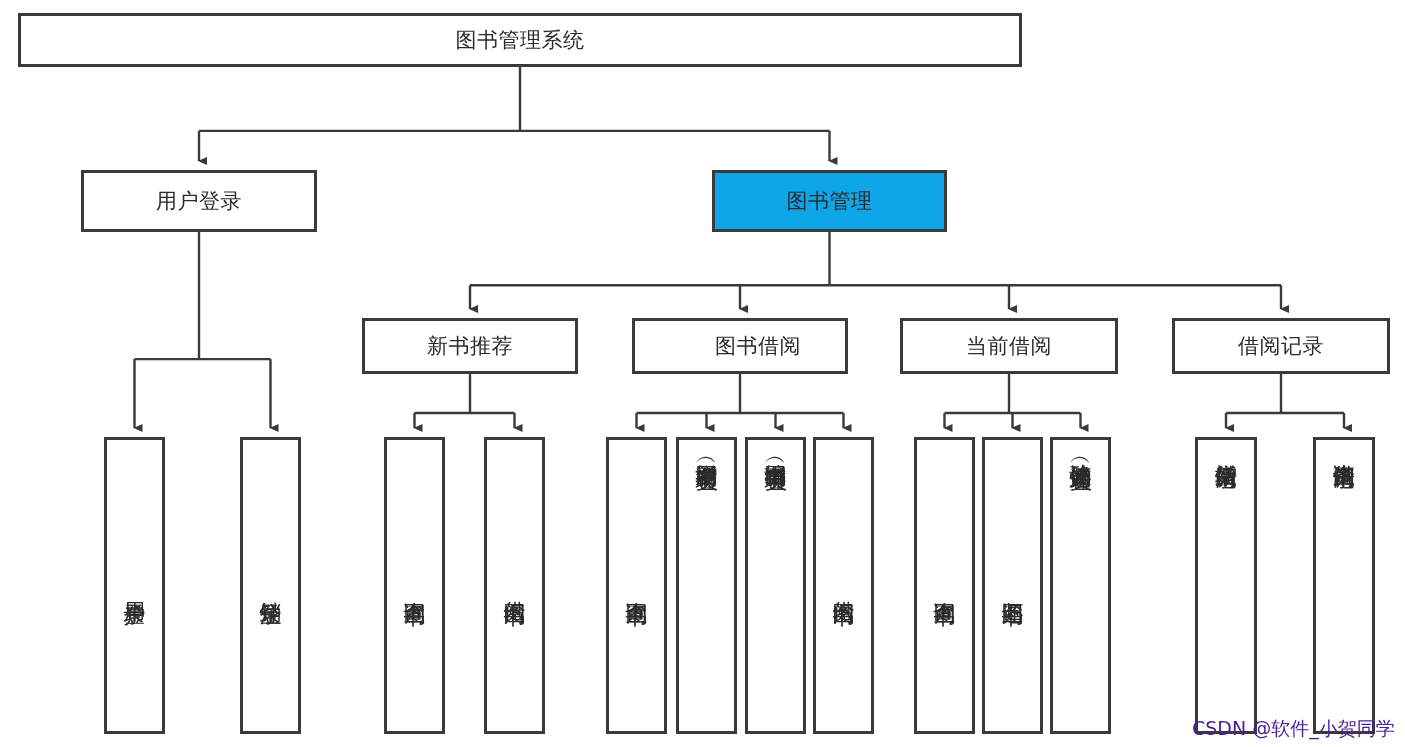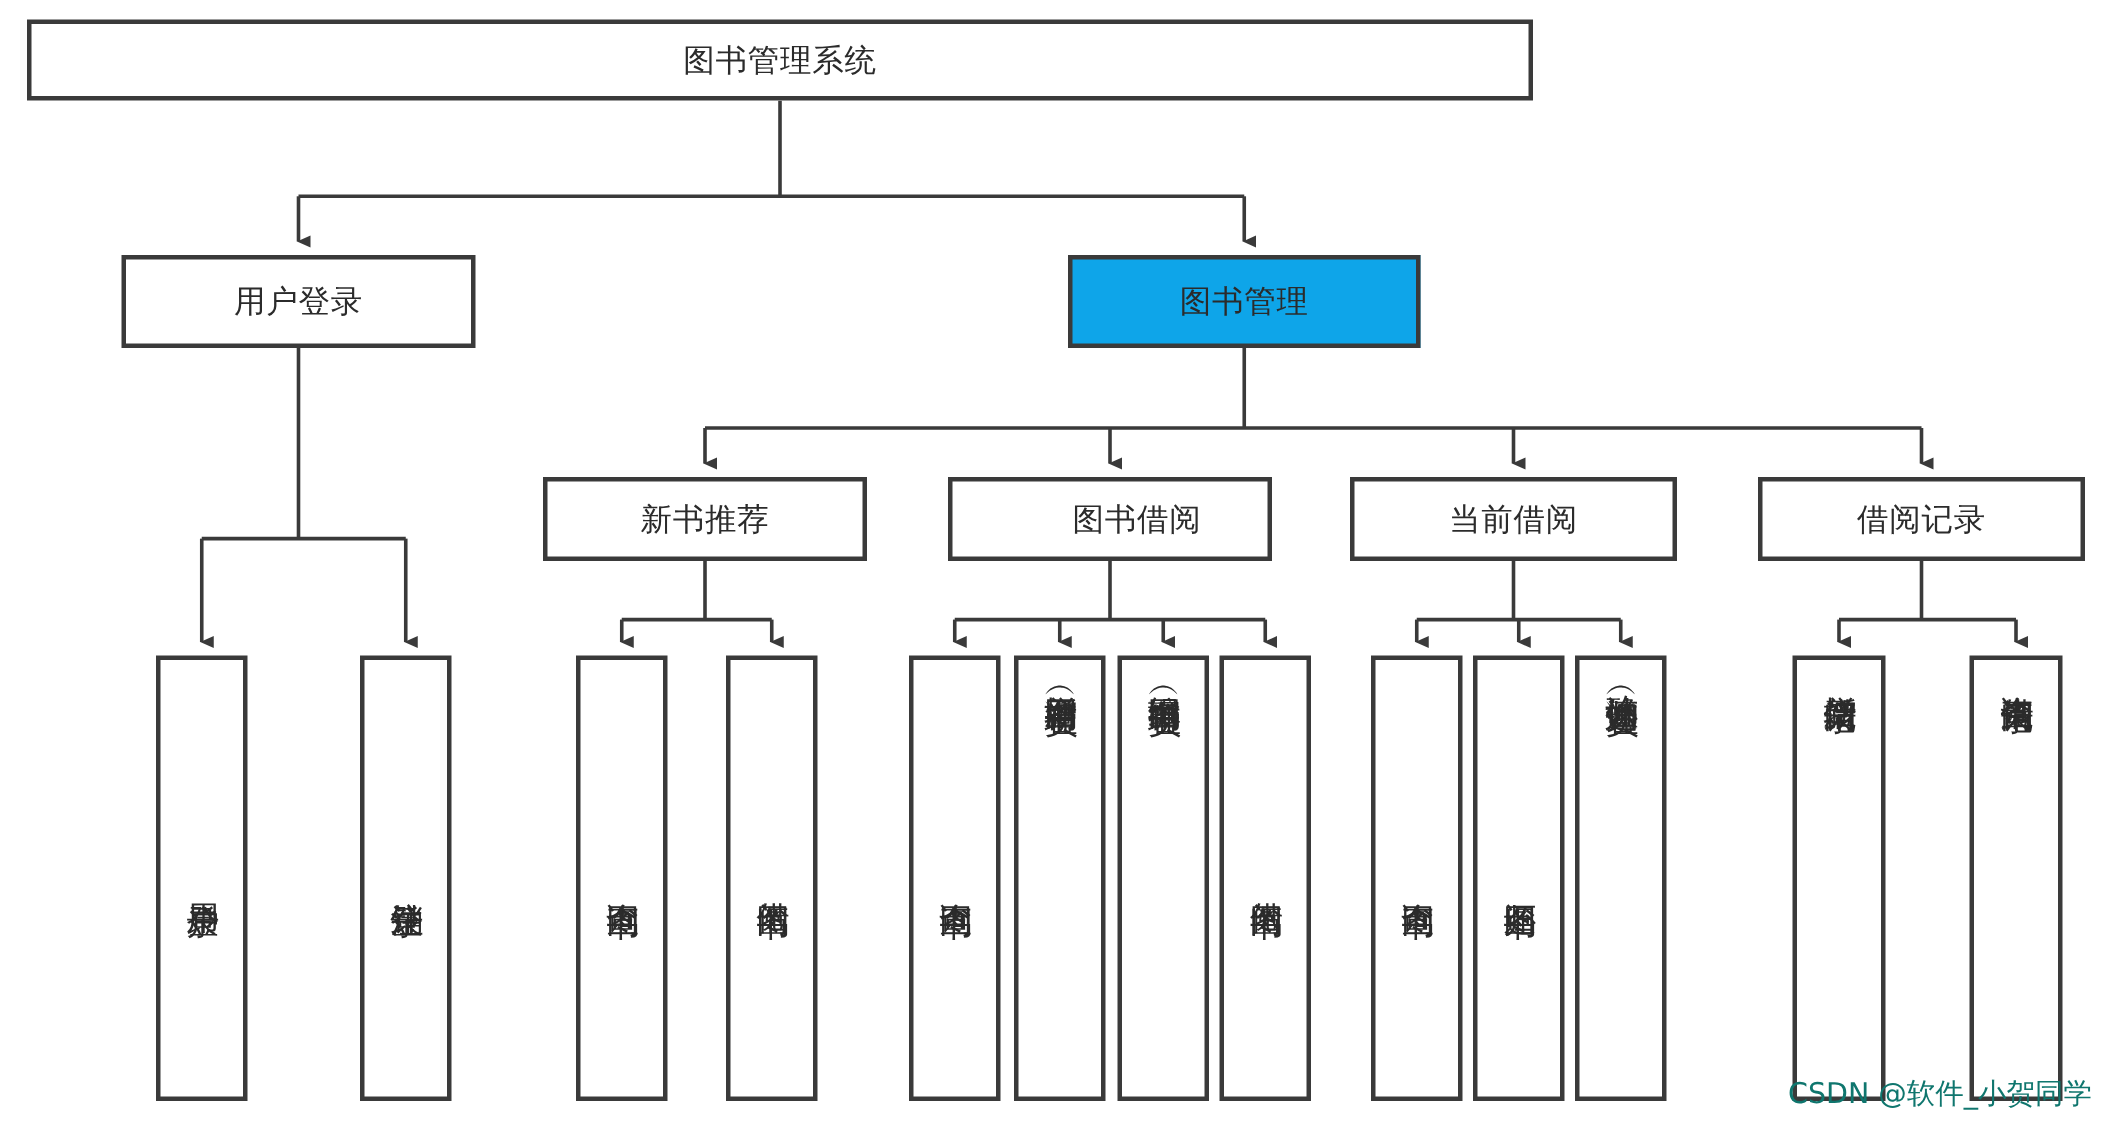--- a/index.html
+++ b/index.html
@@ -173,14 +173,14 @@
         <span class="node-label" style="color: rgb(43, 43, 43);">确认归还（管理员）</span>
       </div>
       <div class="node vert" style="left: 1195px; top: 437px; width: 62px; height: 297px; border-color: rgb(58, 58, 58); background: rgb(255, 255, 255);">
         <span class="node-label" style="color: rgb(43, 43, 43);">新增借阅记录</span>
       </div>
       <div class="node vert" style="left: 1313px; top: 437px; width: 62px; height: 297px; border-color: rgb(58, 58, 58); background: rgb(255, 255, 255);">
         <span class="node-label" style="color: rgb(43, 43, 43);">查询借阅记录</span>
       </div>
     </div>
 
-  <div class="watermark" style="left: 1192px; top: 716px; color: #0f766e;">CSDN @软件_小贺同学</div>
+  <div class="watermark" style="left: 1192px; top: 716px; color: #4c1d95;">CSDN @软件_小贺同学</div>
 </div>
 
 </body></html>

